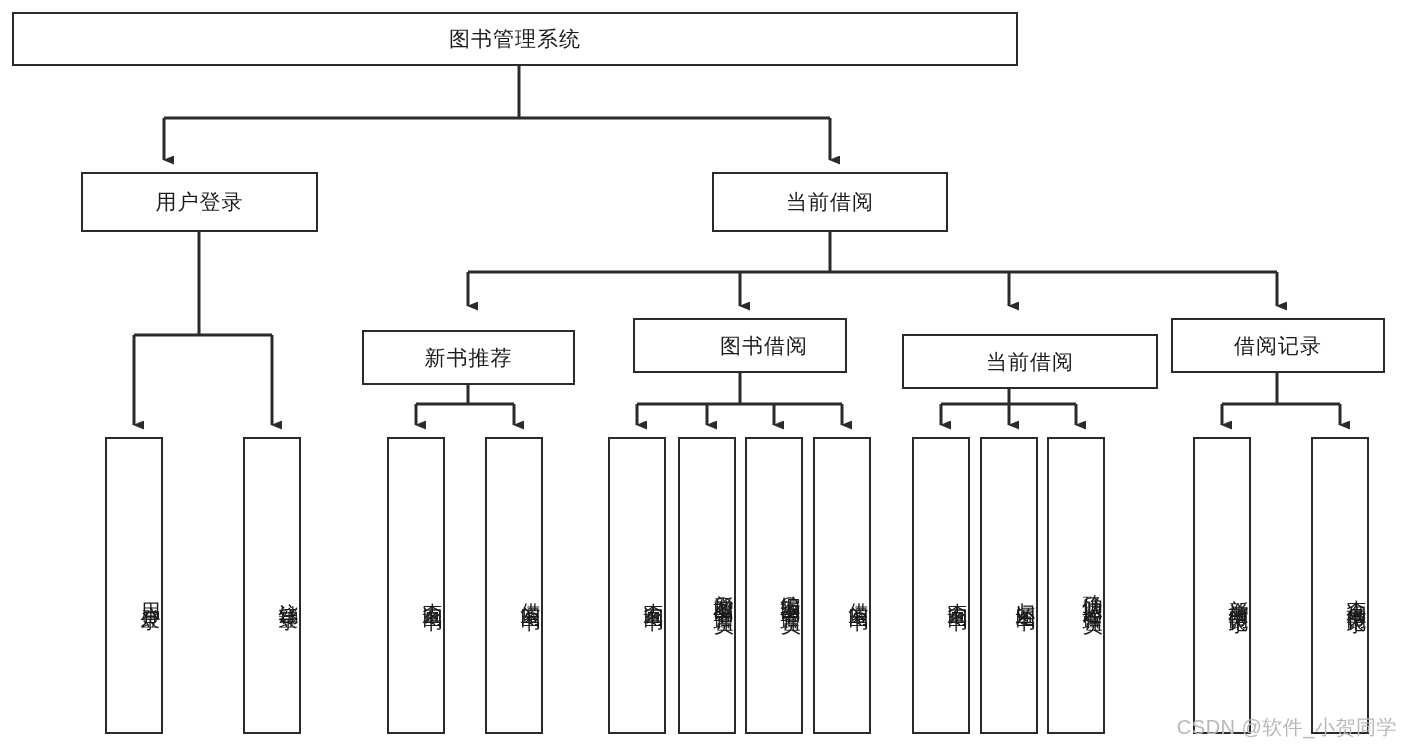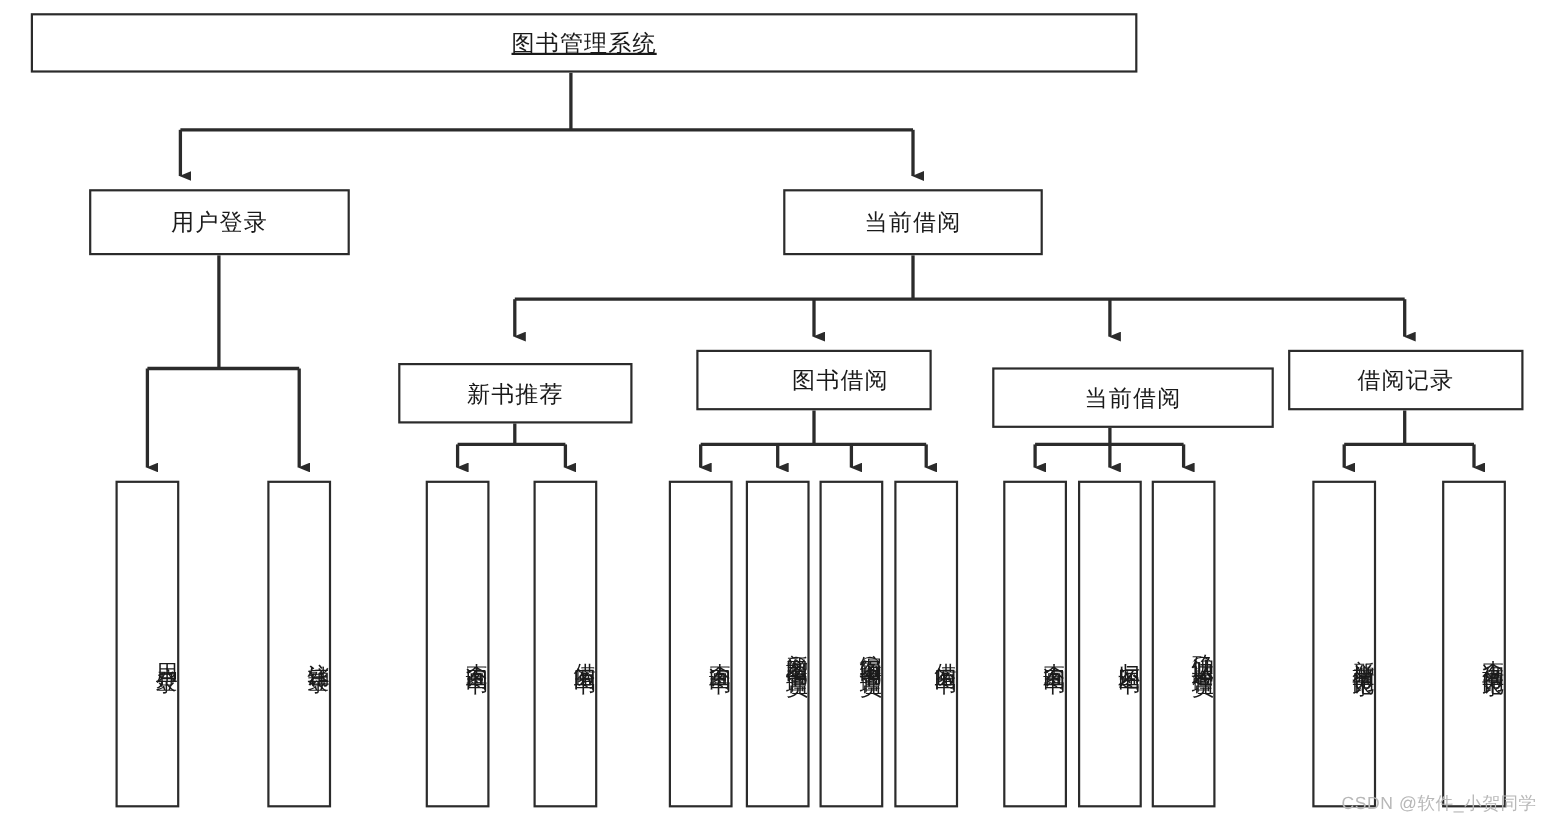--- a/index.html
+++ b/index.html
@@ -30,21 +30,21 @@
     line-height:1.05;
   }
   .node.v .vtxt{
     writing-mode:vertical-rl;
     text-orientation:upright;
     display:block;
   }
 
   .watermark{
     position:absolute;right:8px;bottom:6px;
-    font-size:16px;color:#b8b8b8;letter-spacing:.5px;
+    font-size:20px;color:#b8b8b8;letter-spacing:.5px;
     white-space:nowrap;user-select:none;
   }
 </style>
 </head>
 <body>
 
 <svg id="diagram" viewBox="0 0 1405 747" width="1405" height="747" aria-hidden="true">
   <defs>
     <marker id="arw" markerWidth="9" markerHeight="11" refX="4.5" refY="10" orient="auto" markerUnits="userSpaceOnUse">
       <path d="M0,0 L9,0 L4.5,11 Z" fill="#2b2b2b"></path>
@@ -87,21 +87,21 @@
     <path d="M1009,404 L1009,425" marker-end="url(#arw)"></path>
     <path d="M1076,404 L1076,425" marker-end="url(#arw)"></path>
 
     <path d="M1277,373 L1277,404"></path>
     <path d="M1222,404 L1340,404"></path>
     <path d="M1222,404 L1222,425" marker-end="url(#arw)"></path>
     <path d="M1340,404 L1340,425" marker-end="url(#arw)"></path>
   </g>
 </svg>
 
-<div class="node h" style="left:28px;top:12px;width:1006px;height:54px;text-decoration:underline;">
+<div class="node h" style="left:12px;top:12px;width:1006px;height:54px;">
   <span>图书管理系统</span>
 </div>
 
 <div class="node h" style="left:81px;top:172px;width:237px;height:60px;">
   <span>用户登录</span>
 </div>
 <div class="node h" style="left:712px;top:172px;width:236px;height:60px;">
   <span>当前借阅</span>
 </div>
 

